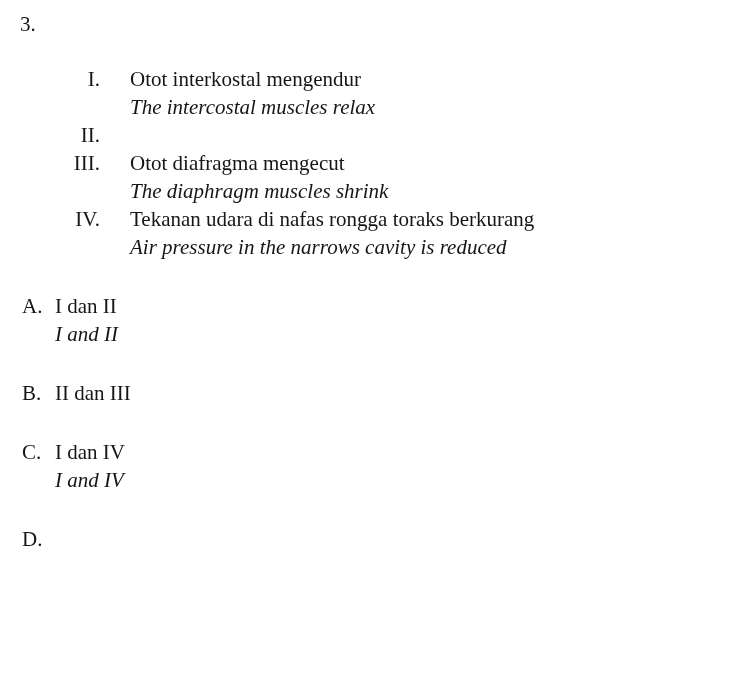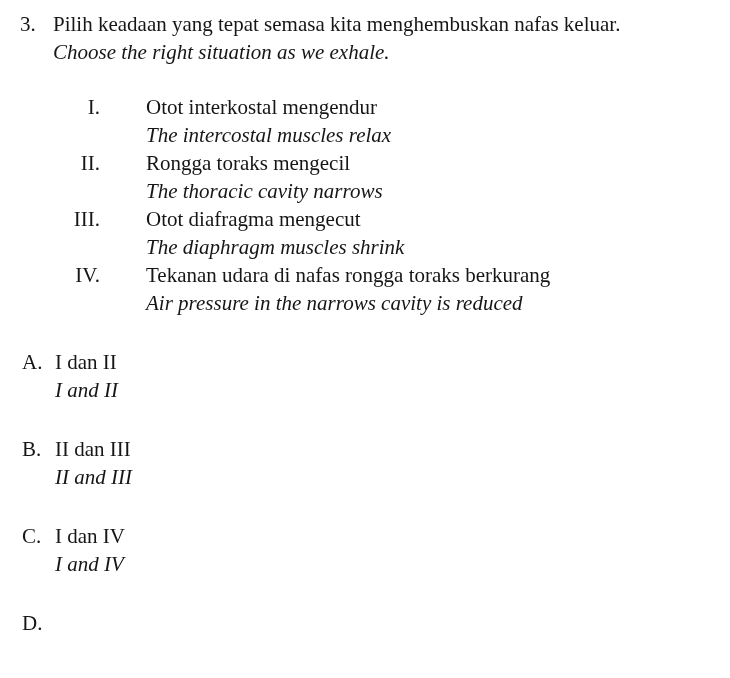--- a/index.html
+++ b/index.html
@@ -36,21 +36,21 @@
   .statement-row {
     display: flex;
   }
   .st-num {
     margin-left: 55px;
     width: 45px;
     flex: 0 0 45px;
     text-align: right;
   }
   .st-text {
-    margin-left: 46px;
+    margin-left: 30px;
   }
 
   .options {
     margin-top: 31px;
     padding-left: 22px;
   }
   .option-row {
     display: flex;
     margin-bottom: 31px;
   }
@@ -60,40 +60,32 @@
     flex: 0 0 33px;
   }
 </style>
 </head>
 <body>
 
 <div class="page">
 
   <div class="question-row">
     <div class="q-num">3.</div>
-    <div class="q-text">
-      <div class="malay">Pilih keadaan yang tepat semasa kita menghembuskan nafas keluar.</div>
-      <div class="english">Choose the right situation as we exhale.</div>
-    </div>
   </div>
 
   <div class="statements">
     <div class="statement-row">
       <div class="st-num">I.</div>
       <div class="st-text">
         <div class="malay">Otot interkostal mengendur</div>
         <div class="english">The intercostal muscles relax</div>
       </div>
     </div>
     <div class="statement-row">
       <div class="st-num">II.</div>
-      <div class="st-text">
-        <div class="malay">Rongga toraks mengecil</div>
-        <div class="english">The thoracic cavity narrows</div>
-      </div>
     </div>
     <div class="statement-row">
       <div class="st-num">III.</div>
       <div class="st-text">
         <div class="malay">Otot diafragma mengecut</div>
         <div class="english">The diaphragm muscles shrink</div>
       </div>
     </div>
     <div class="statement-row">
       <div class="st-num">IV.</div>
@@ -109,21 +101,20 @@
       <div class="opt-letter">A.</div>
       <div class="opt-text">
         <div class="malay">I dan II</div>
         <div class="english">I and II</div>
       </div>
     </div>
     <div class="option-row">
       <div class="opt-letter">B.</div>
       <div class="opt-text">
         <div class="malay">II dan III</div>
-        <div class="english">II and III</div>
       </div>
     </div>
     <div class="option-row">
       <div class="opt-letter">C.</div>
       <div class="opt-text">
         <div class="malay">I dan IV</div>
         <div class="english">I and IV</div>
       </div>
     </div>
     <div class="option-row">

